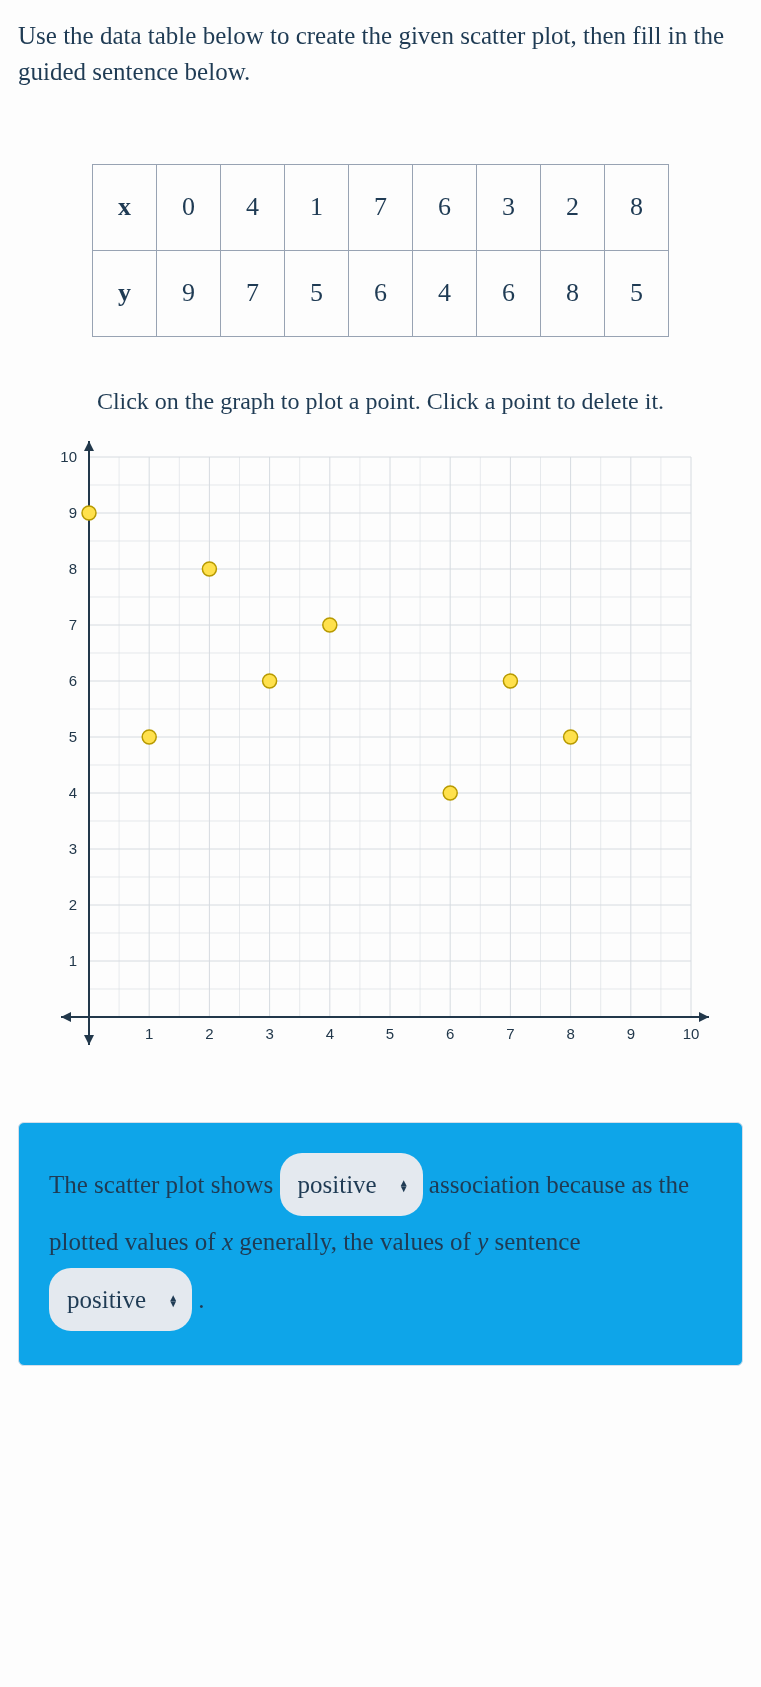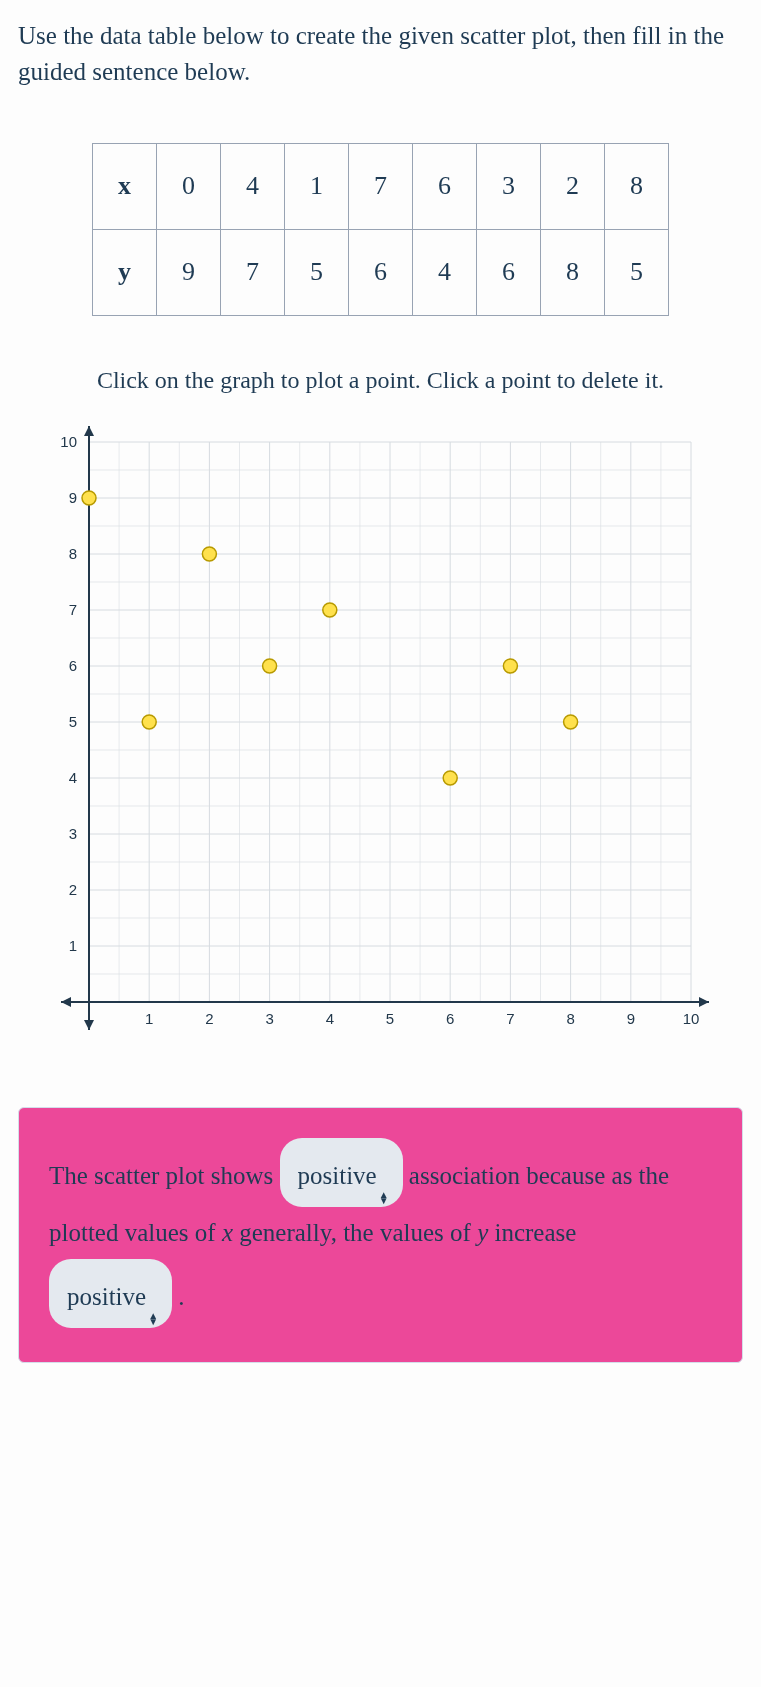--- a/index.html
+++ b/index.html
@@ -7,65 +7,65 @@
     margin: 0;
     padding: 18px 18px 18px 18px;
     font-family: Georgia, 'Times New Roman', serif;
     color: #1f3b54;
     background: #fdfdfd;
     width: 761px;
   }
   .prompt {
     font-size: 25px;
     line-height: 1.45;
-    margin-bottom: 52px;
+    margin-bottom: 73px;
   }
   .data-table {
     border-collapse: collapse;
     margin: 0 auto 48px auto;
   }
   .data-table td {
     border: 1.5px solid #98a3b3;
     width: 64px;
     height: 86px;
     text-align: center;
     vertical-align: middle;
     font-size: 26px;
     color: #1f3b54;
   }
   .data-table td.hdr { font-weight: bold; }
   .graph-instr {
     text-align: center;
     font-size: 24px;
-    margin: 0 28px 20px 28px;
+    margin: 0 28px 14px 28px;
     line-height: 1.4;
   }
   .graph-wrap {
     margin-bottom: 50px;
   }
   svg.scatter { display: block; margin: 0 auto; }
   .ans-box {
-    background: #ec4899;
+    background: #0ea5e9;
     border: 1px solid #d4deea;
     border-radius: 6px;
     padding: 30px 30px 34px 30px;
     font-size: 25px;
     line-height: 2.1;
     color: #1f3b54;
   }
   .pill {
     display: inline-flex;
-    align-items: flex-end;
+    align-items: center;
     background: #e4e9ef;
     border-radius: 22px;
-    padding: 12px 14px 4px 18px;
+    padding: 6px 14px 4px 18px;
     font-size: 25px;
     cursor: pointer;
     vertical-align: baseline;
-    gap: 2px;
+    gap: 22px;
   }
   .pill .chev {
     display: inline-flex;
     flex-direction: column;
     line-height: 5px;
     font-size: 10px;
     gap: 1px;
   }
   .mathit { font-style: italic; font-family: Georgia, serif; }
 </style>
@@ -184,21 +184,21 @@
 
 <div class="ans-box">
   <span>The scatter plot shows</span>
   <span class="pill">
     <span>positive</span>
     <span class="chev">
         <span>▲</span>
         <span>▼</span>
       </span>
   </span>
-  <span>association because as the plotted values of </span><span class="mathit">x</span><span> generally, the values of </span><span class="mathit">y</span><span> increase</span>
+  <span>association because as the plotted values of </span><span class="mathit">x</span><span> generally, the values of </span><span class="mathit">y</span><span> sentence</span>
   <br>
   <span class="pill">
     <span>positive</span>
     <span class="chev">
         <span>▲</span>
         <span>▼</span>
       </span>
   </span>
   <span>.</span>
 </div>

